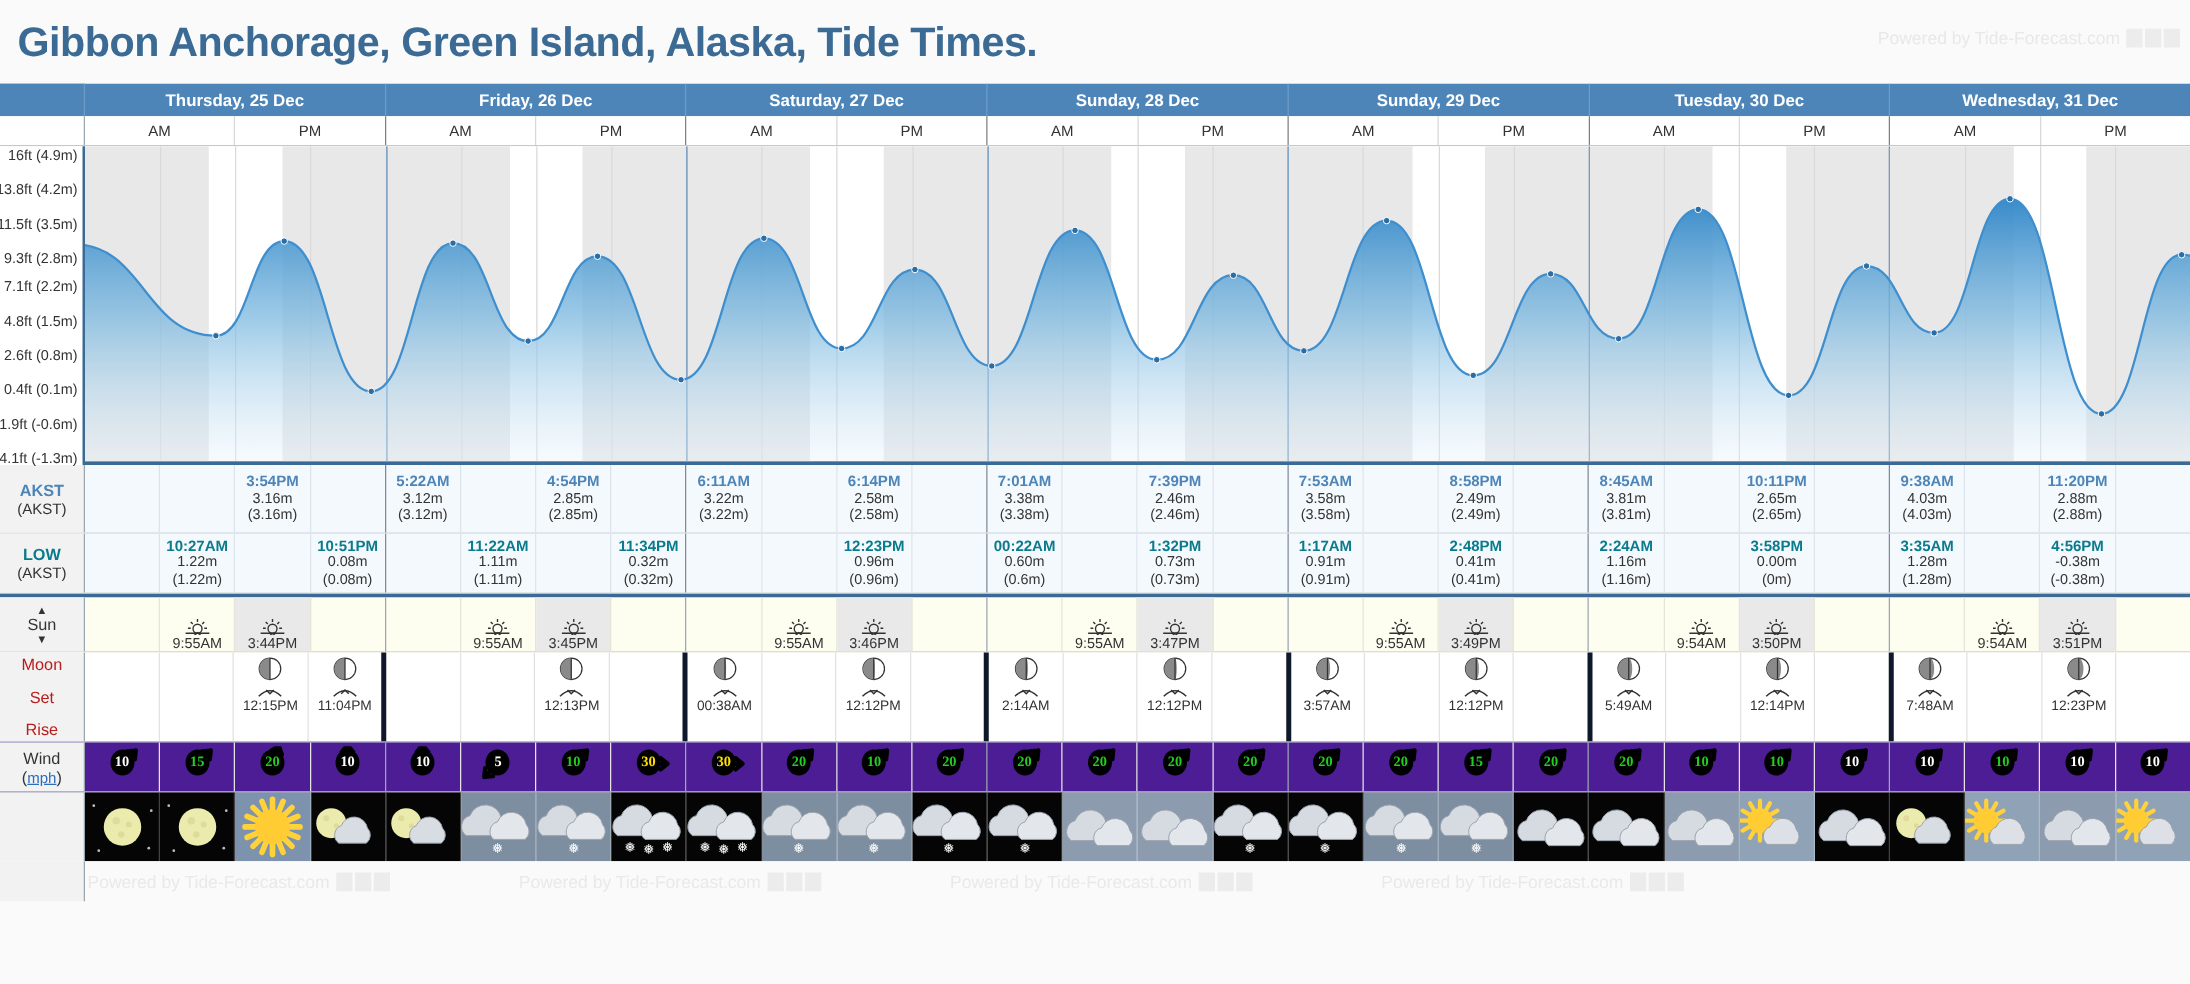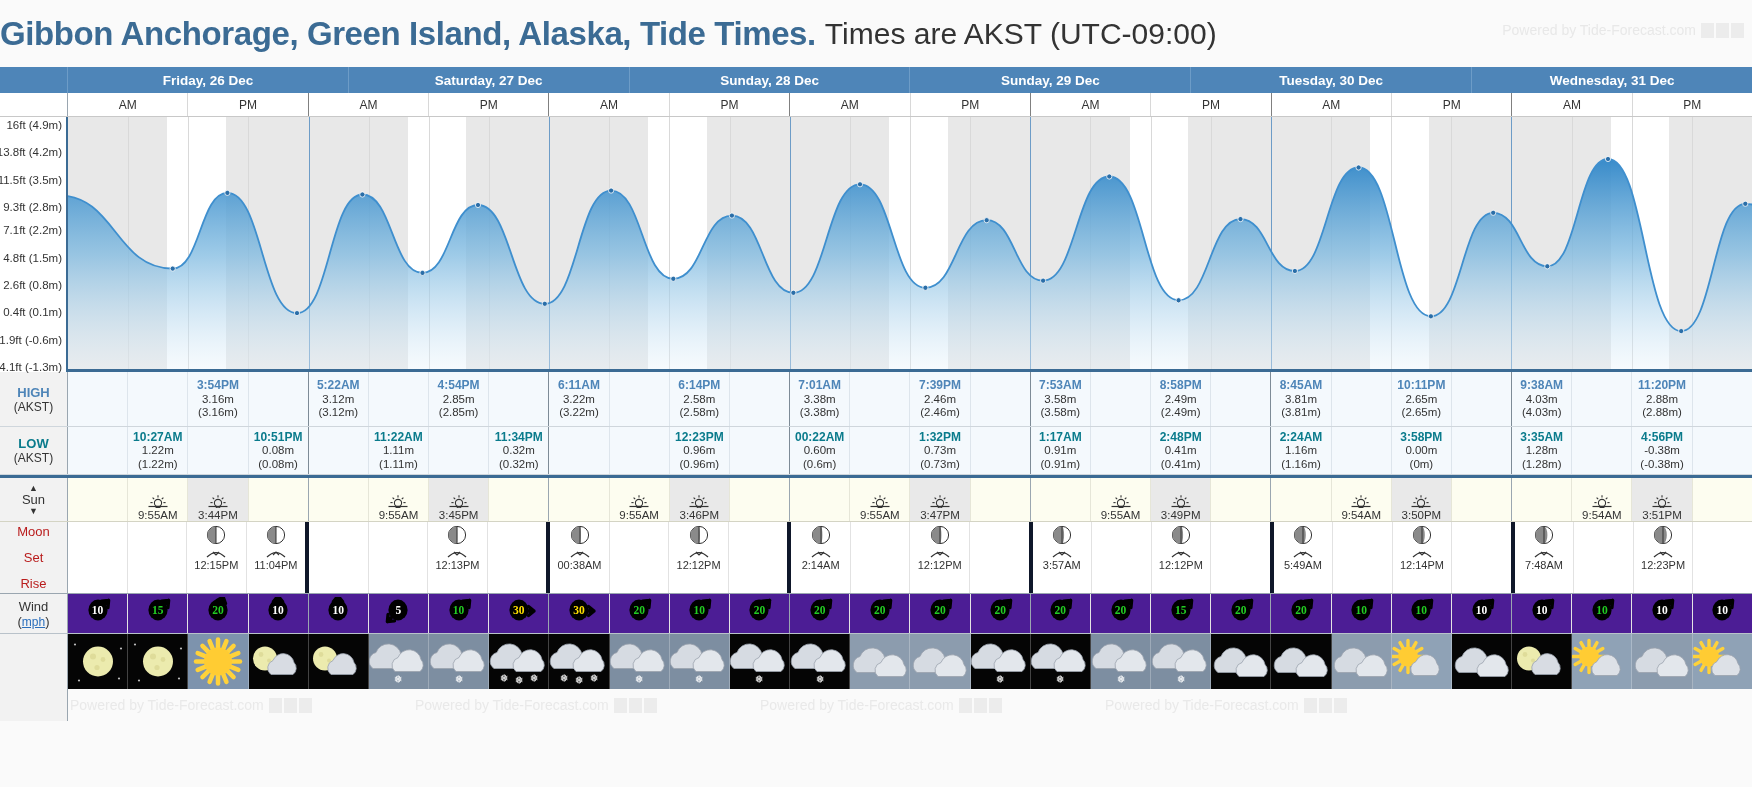--- a/index.html
+++ b/index.html
@@ -2,21 +2,21 @@
 <html><head>
 <meta charset="utf-8">
 <style>
   * { box-sizing: border-box; margin:0; padding:0; }
   html,body { width:1752px; height:787px; overflow:hidden; background:#fafafa;
     font-family:"Liberation Sans", sans-serif; }
 
   .page { width:1752px; height:787px; position:relative; background:#fafafa; }
 
   
-  .titlebar { height:67px; position:relative; display:flex; align-items:center; }
+  .titlebar { height:67px; position:relative; padding-left:14px; display:flex; align-items:center; }
   .title-main { font-size:33px; font-weight:bold; color:#3b6b94; letter-spacing:-0.4px; white-space:nowrap;}
   .title-sub  { font-size:30px; font-weight:400; color:#333; margin-left:9px; white-space:nowrap;}
   .title-wm { position:absolute; right:8px; top:22px; font-size:14px; color:#e8e8e8; display:flex; align-items:center; gap:5px;}
   .wm-badges { display:flex; gap:2px; }
   .wm-badge { width:13px; height:15px; background:#ececec; display:inline-block; }
   .row { display:flex; width:1752px; }
   .lab { width:68px; flex:0 0 68px; background:#f2f2f2; border-right:1px solid #9aa6b0;
          display:flex; flex-direction:column; align-items:center; justify-content:center; }
 
   .dayhdr { height:26px; background:#4e85b8; }
@@ -107,34 +107,36 @@
   .footer .lab { width:68px; height:32px; border-right:1px solid #9aa6b0; position:absolute; left:0; top:0;}
   .fwm { position:absolute; top:8px; font-size:14px; color:#e9e9e9; display:flex; align-items:center; gap:5px; white-space:nowrap;}
 </style>
 </head>
 <body>
 
 <div class="page">
 
   <div class="titlebar">
     <span class="title-main">Gibbon Anchorage, Green Island, Alaska, Tide Times.</span>
-    <span class="title-sub">Times are AKST (UTC-09:00)</span>
     <span class="title-wm">
       <span>Powered by Tide-Forecast.com</span>
       <span class="wm-badges">
         <i class="wm-badge"></i>
         <i class="wm-badge"></i>
         <i class="wm-badge"></i>
       </span>
     </span>
   </div>
 
   <div class="row dayhdr">
     <div class="lab"></div>
     <div id="dayHdr" style="display:flex;flex:1 1 0;">
+        <div class="day">
+          <span>Thursday, 25 Dec</span>
+        </div>
         <div class="day">
           <span>Friday, 26 Dec</span>
         </div>
         <div class="day">
           <span>Saturday, 27 Dec</span>
         </div>
         <div class="day">
           <span>Sunday, 28 Dec</span>
         </div>
         <div class="day">
@@ -259,21 +261,21 @@
           <circle cx="1479.3" cy="149.3" r="2.6" fill="#2a6ea8" stroke="#fff" stroke-width="0.8"></circle>
           <circle cx="1540.0" cy="42.0" r="2.6" fill="#2a6ea8" stroke="#fff" stroke-width="0.8"></circle>
           <circle cx="1613.2" cy="214.1" r="2.6" fill="#2a6ea8" stroke="#fff" stroke-width="0.8"></circle>
           <circle cx="1677.3" cy="86.8" r="2.6" fill="#2a6ea8" stroke="#fff" stroke-width="0.8"></circle>
         </svg>
       </div>
   </div>
 
   <div class="row hl-row high-row">
     <div class="lab">
-      <span class="hl-lab-main">HIGH</span>
+      <span class="hl-lab-main">AKST</span>
       <span class="hl-lab-sub">(AKST)</span>
     </div>
     <div id="highRow" style="display:flex;flex:1 1 0;">
         <div class="hl-cell"></div>
         <div class="hl-cell"></div>
         <div class="hl-cell">
           <div class="hl-time">3:54PM</div>
           <div>3.16m</div>
           <div>(3.16m)</div>
         </div>

